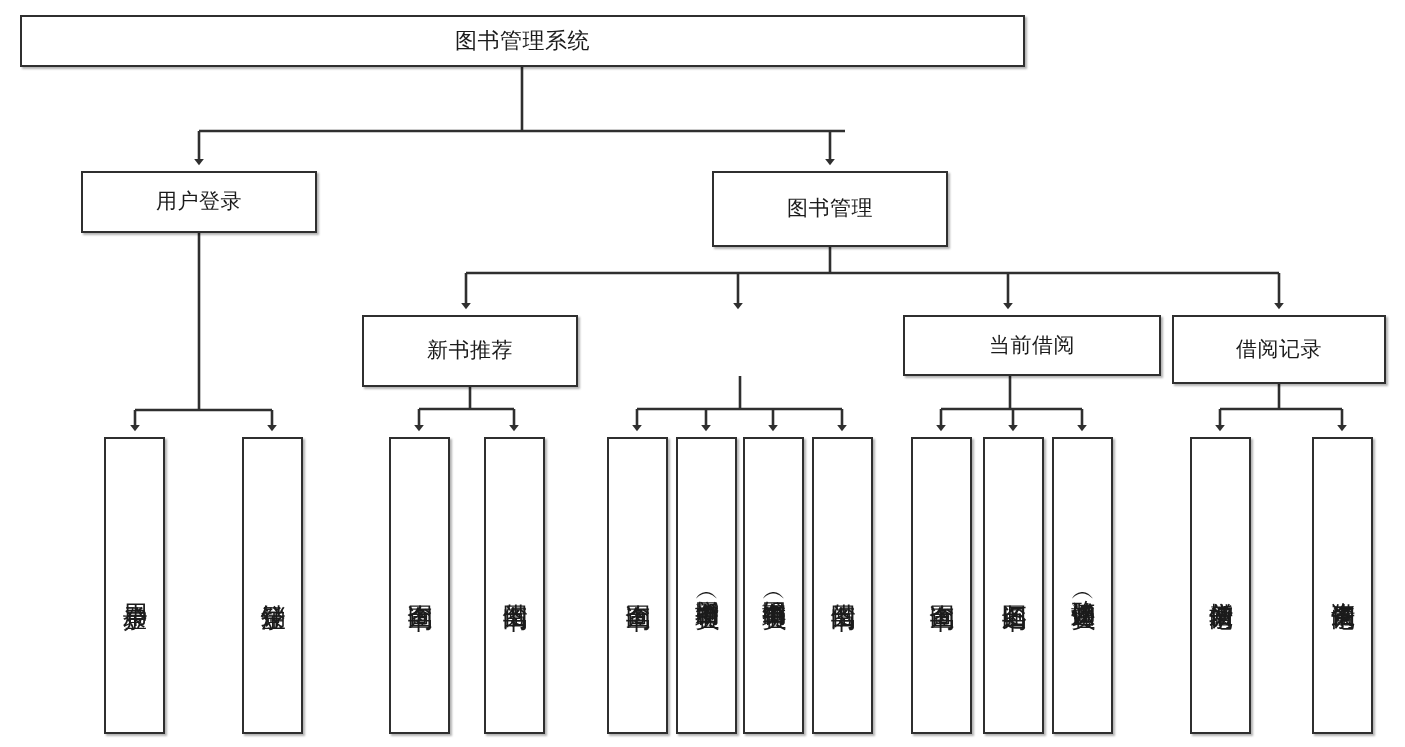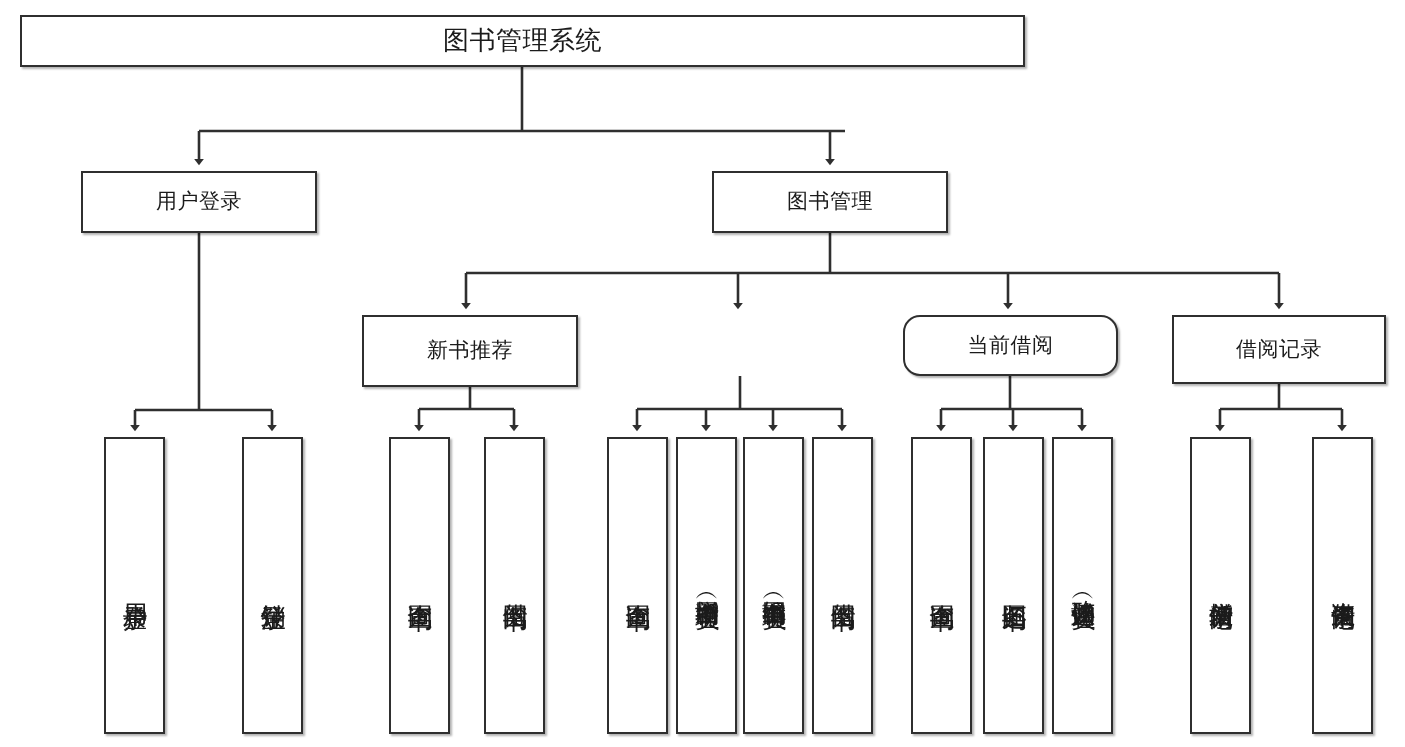--- a/index.html
+++ b/index.html
@@ -36,21 +36,21 @@
   .node .label {
     display: block;
     text-align: center;
     line-height: 1.22;
     letter-spacing: 0.5px;
   }
   .node.horiz .label {
     font-size: 21px;
   }
   .node.root .label {
-    font-size: 26px;
+    font-size: 22px;
   }
   .node.leaf {
     align-items: center;
     justify-content: center;
     padding: 4px 0;
   }
   .node.leaf .label {
     writing-mode: vertical-rl;
     text-orientation: upright;
     font-size: 25px;
@@ -128,30 +128,30 @@
   </svg>
 
   <div class="node root horiz" style="left:20px; top:15px; width:1005px; height:52px;">
     <span class="label">图书管理系统</span>
   </div>
 
   <div class="node horiz" style="left:81px; top:171px; width:236px; height:62px;">
     <span class="label">用户登录</span>
   </div>
 
-  <div class="node horiz" style="left:712px; top:171px; width:236px; height:62px;">
+  <div class="node horiz" style="left:712px; top:171px; width:236px; height:76px;">
     <span class="label">图书管理</span>
   </div>
 
   <div class="node horiz" style="left:362px; top:315px; width:216px; height:72px;">
     <span class="label">新书推荐</span>
   </div>
 
 
-  <div class="node horiz" style="left:903px; top:315px; width:215px; height:61px;border-radius:17px;">
+  <div class="node horiz" style="left:903px; top:315px; width:258px; height:61px;">
     <span class="label">当前借阅</span>
   </div>
 
   <div class="node horiz" style="left:1172px; top:315px; width:214px; height:69px;">
     <span class="label">借阅记录</span>
   </div>
 
   <div class="node leaf" style="left:104px; top:437px; width:61px; height:297px;">
     <span class="label">用户登录</span>
   </div>

